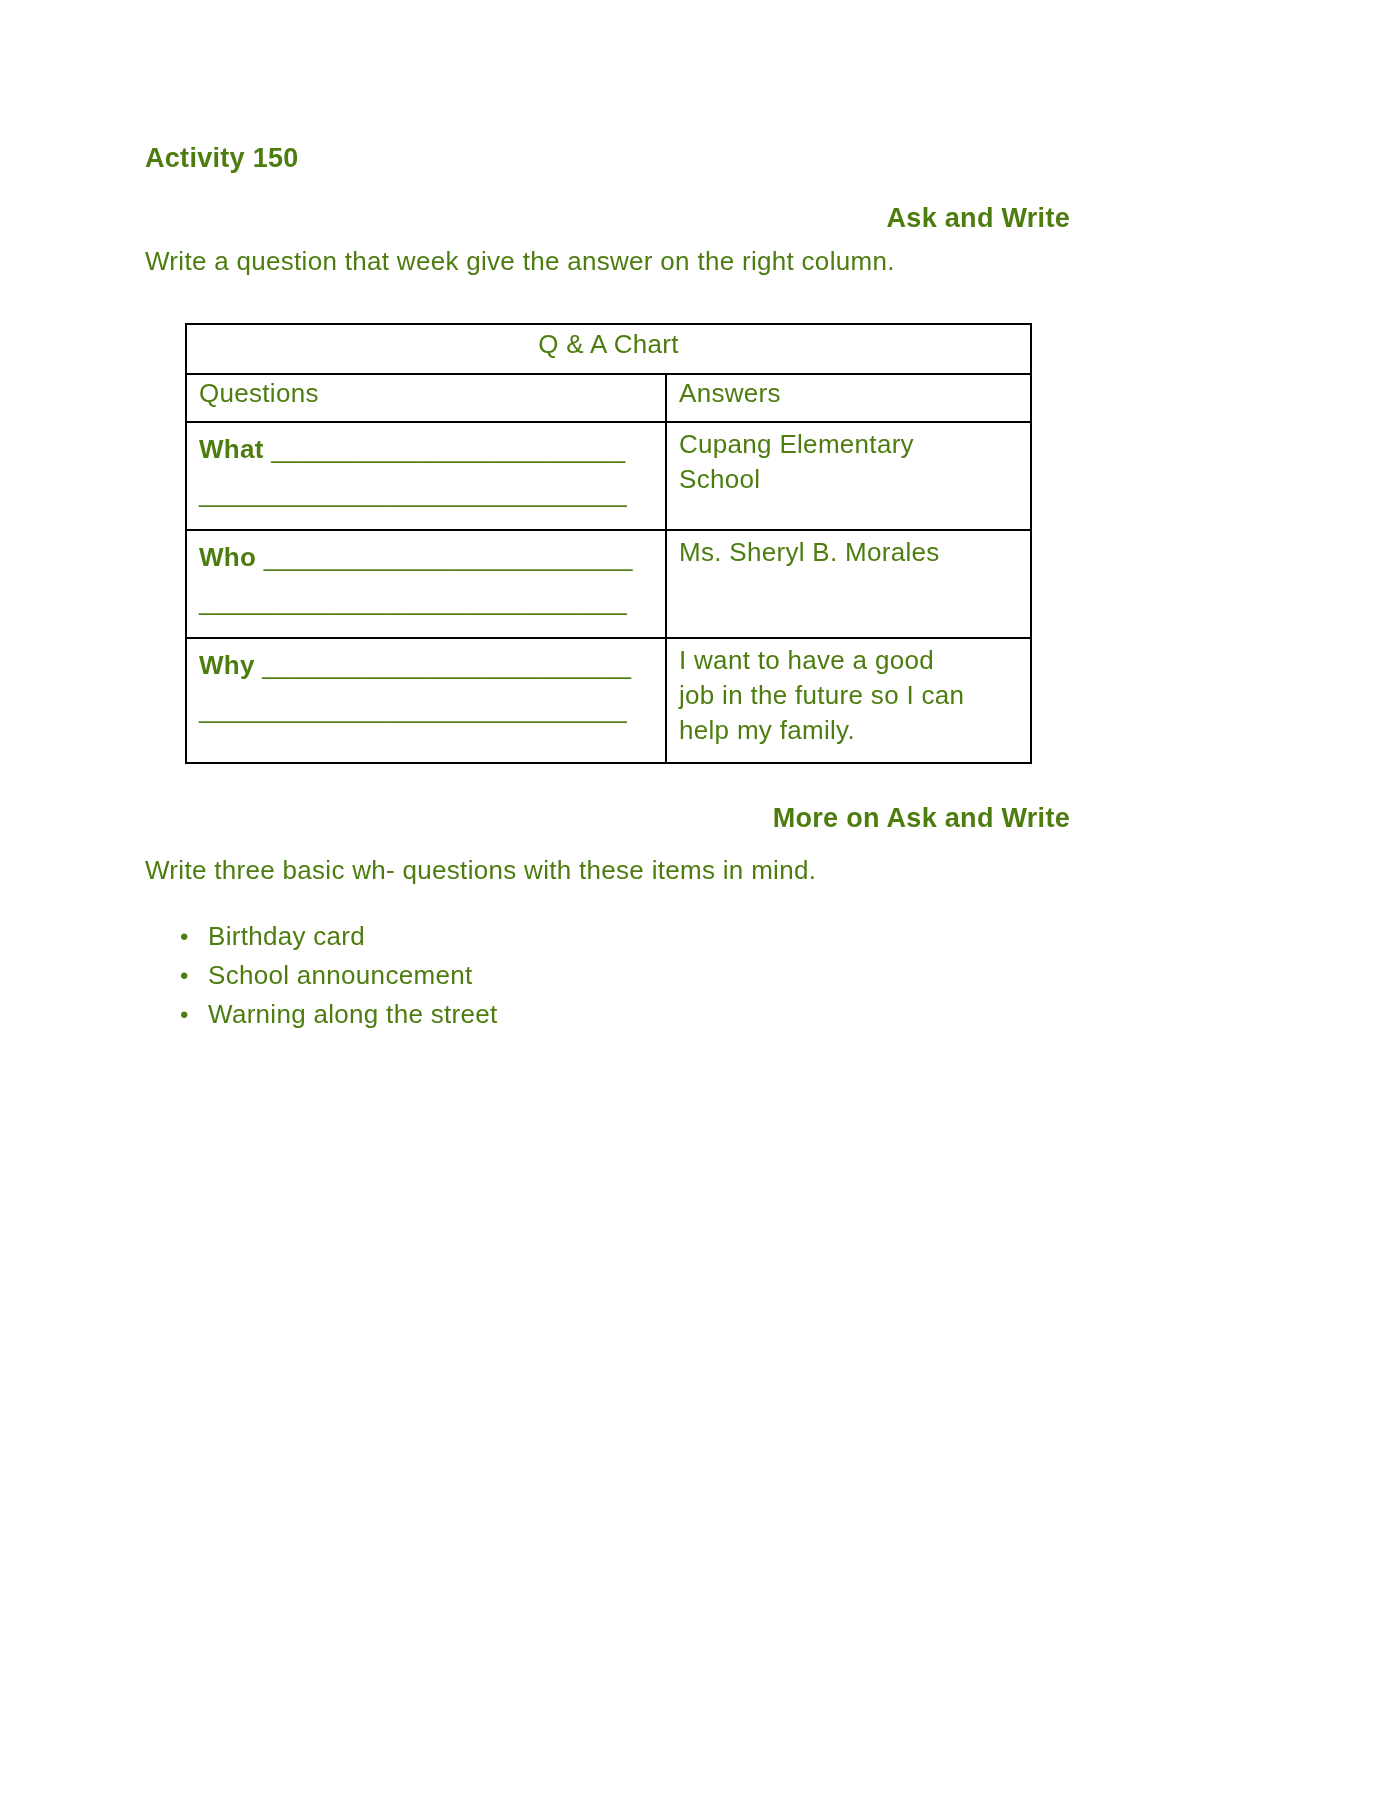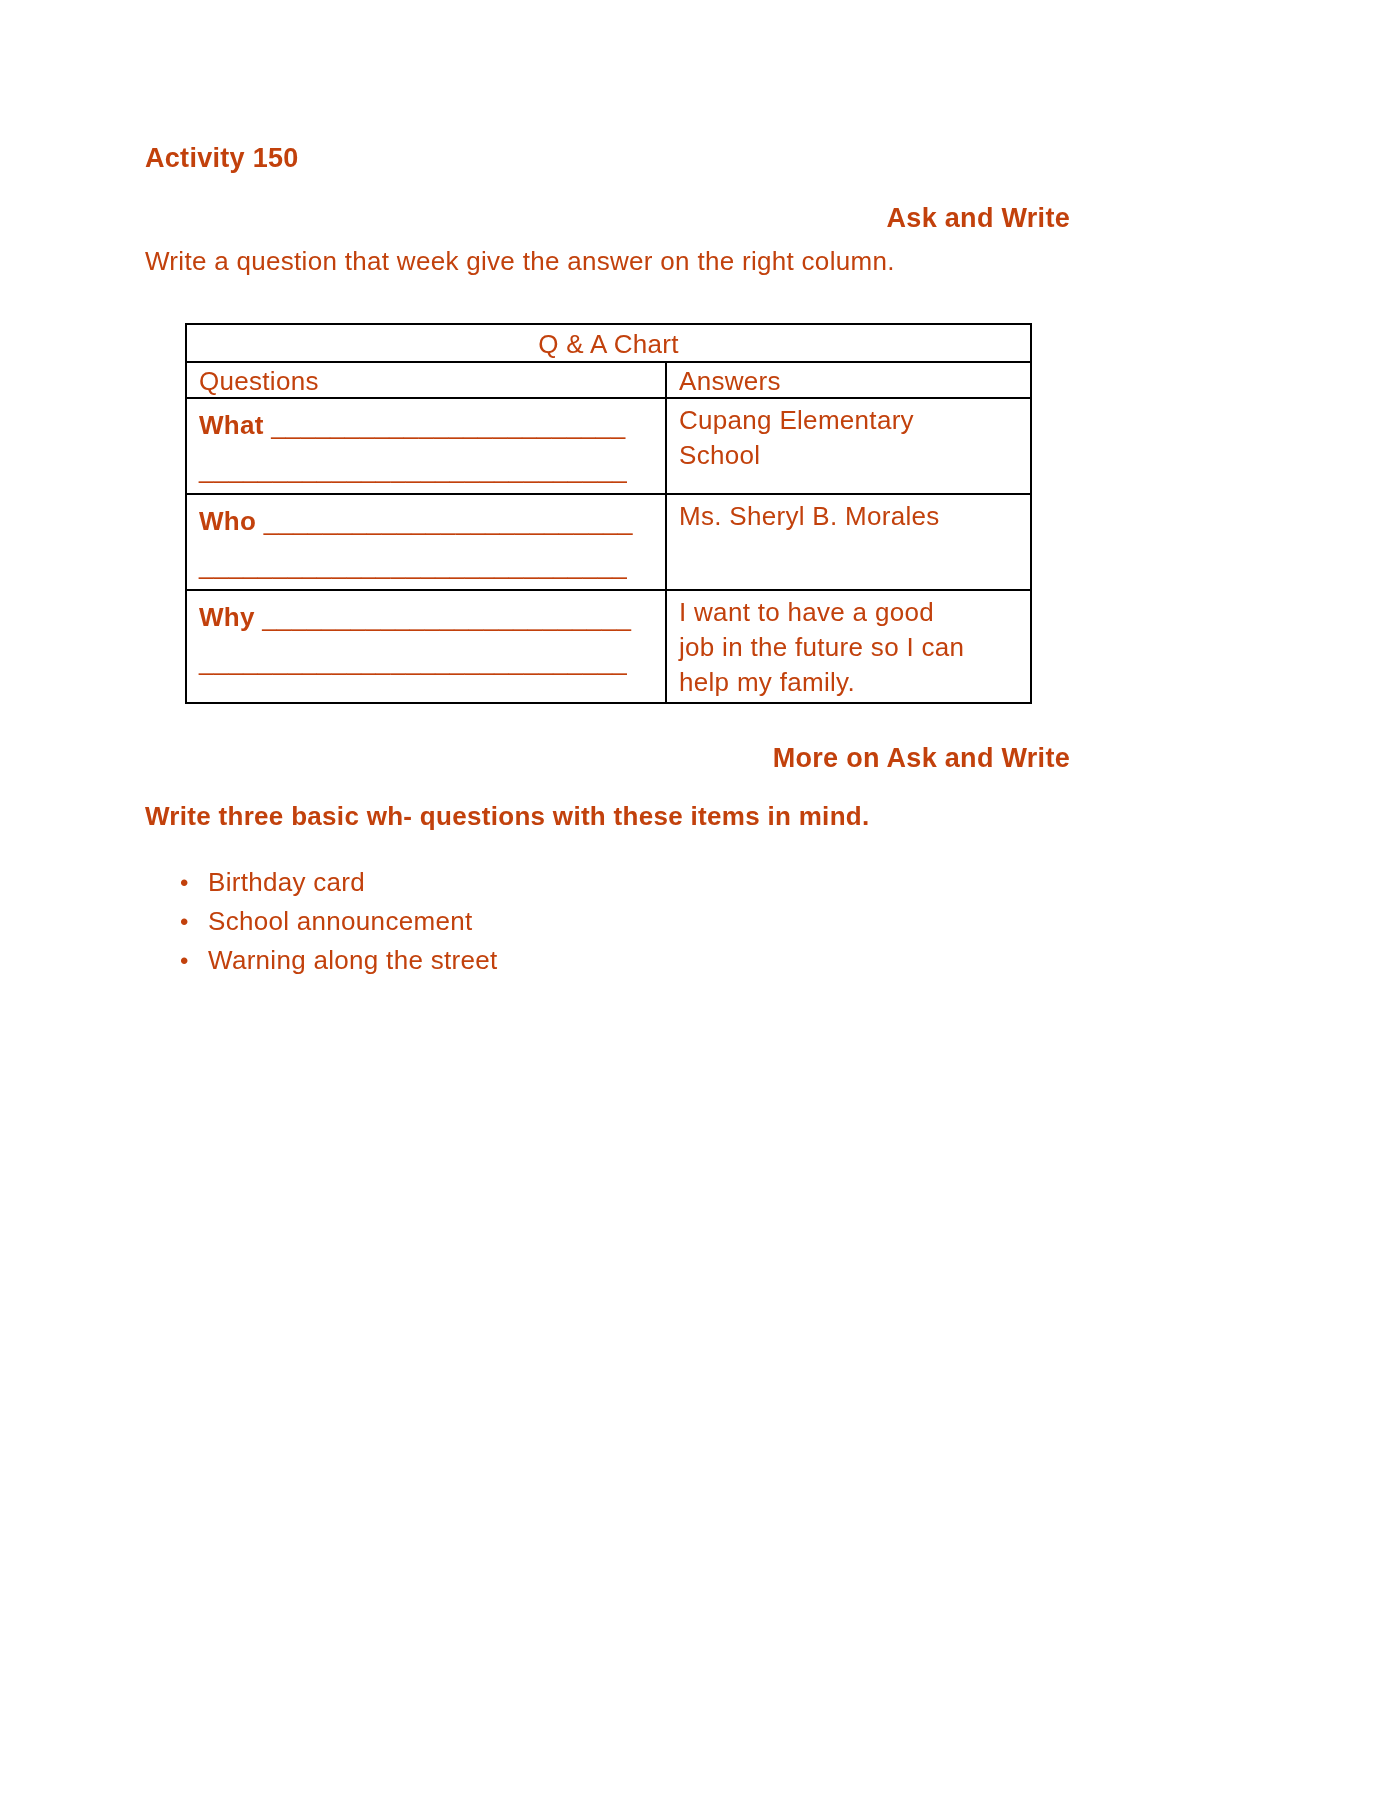--- a/index.html
+++ b/index.html
@@ -5,21 +5,21 @@
   html, body {
     margin: 0;
     padding: 0;
     background: #ffffff;
   }
   .page {
     position: relative;
     width: 1391px;
     height: 1800px;
     background: #ffffff;
-    color: #c2410c;
+    color: #4d7c0f;
     font-family: "Liberation Sans", "DejaVu Sans", sans-serif;
     box-sizing: border-box;
     padding: 142px 0 0 145px;
     letter-spacing: 0.3px;
   }
   .content {
     width: 925px;
   }
   .activity-heading {
     font-size: 27px;
@@ -34,35 +34,34 @@
     margin: 28px 0 0 0;
     line-height: 32px;
   }
   .instruction {
     font-size: 26px;
     margin: 10px 0 0 0;
     line-height: 34px;
   }
   .instruction-2 {
     font-size: 26px;
-    margin: 25px 0 0 0;
+    margin: 19px 0 0 0;
     line-height: 34px;
-    font-weight: bold;
   }
   table.qa {
     border-collapse: collapse;
     margin: 45px 0 0 40px;
     width: 845px;
     table-layout: fixed;
     font-size: 26px;
   }
   table.qa td {
     border: 2px solid #000000;
     vertical-align: top;
-    padding: 4px 12px 2px 12px;
+    padding: 4px 12px 14px 12px;
   }
   td.table-title-cell {
     text-align: center;
     height: 30px;
     line-height: 30px;
   }
   tr.col-header-row td {
     height: 28px;
     line-height: 28px;
   }

